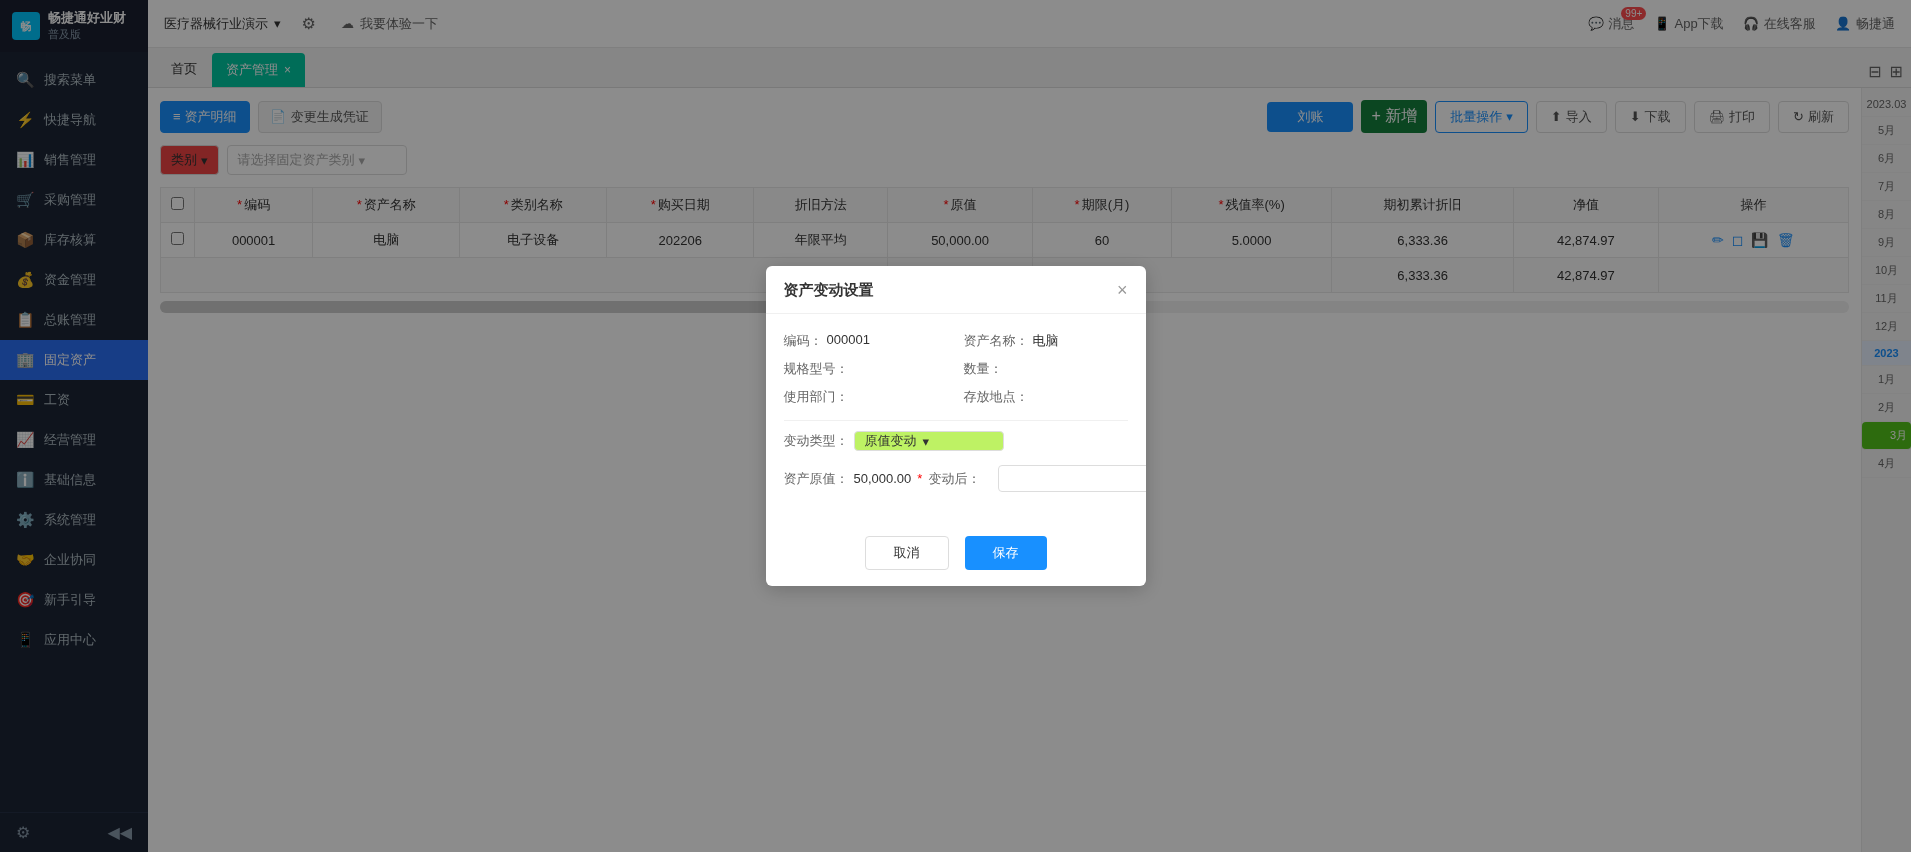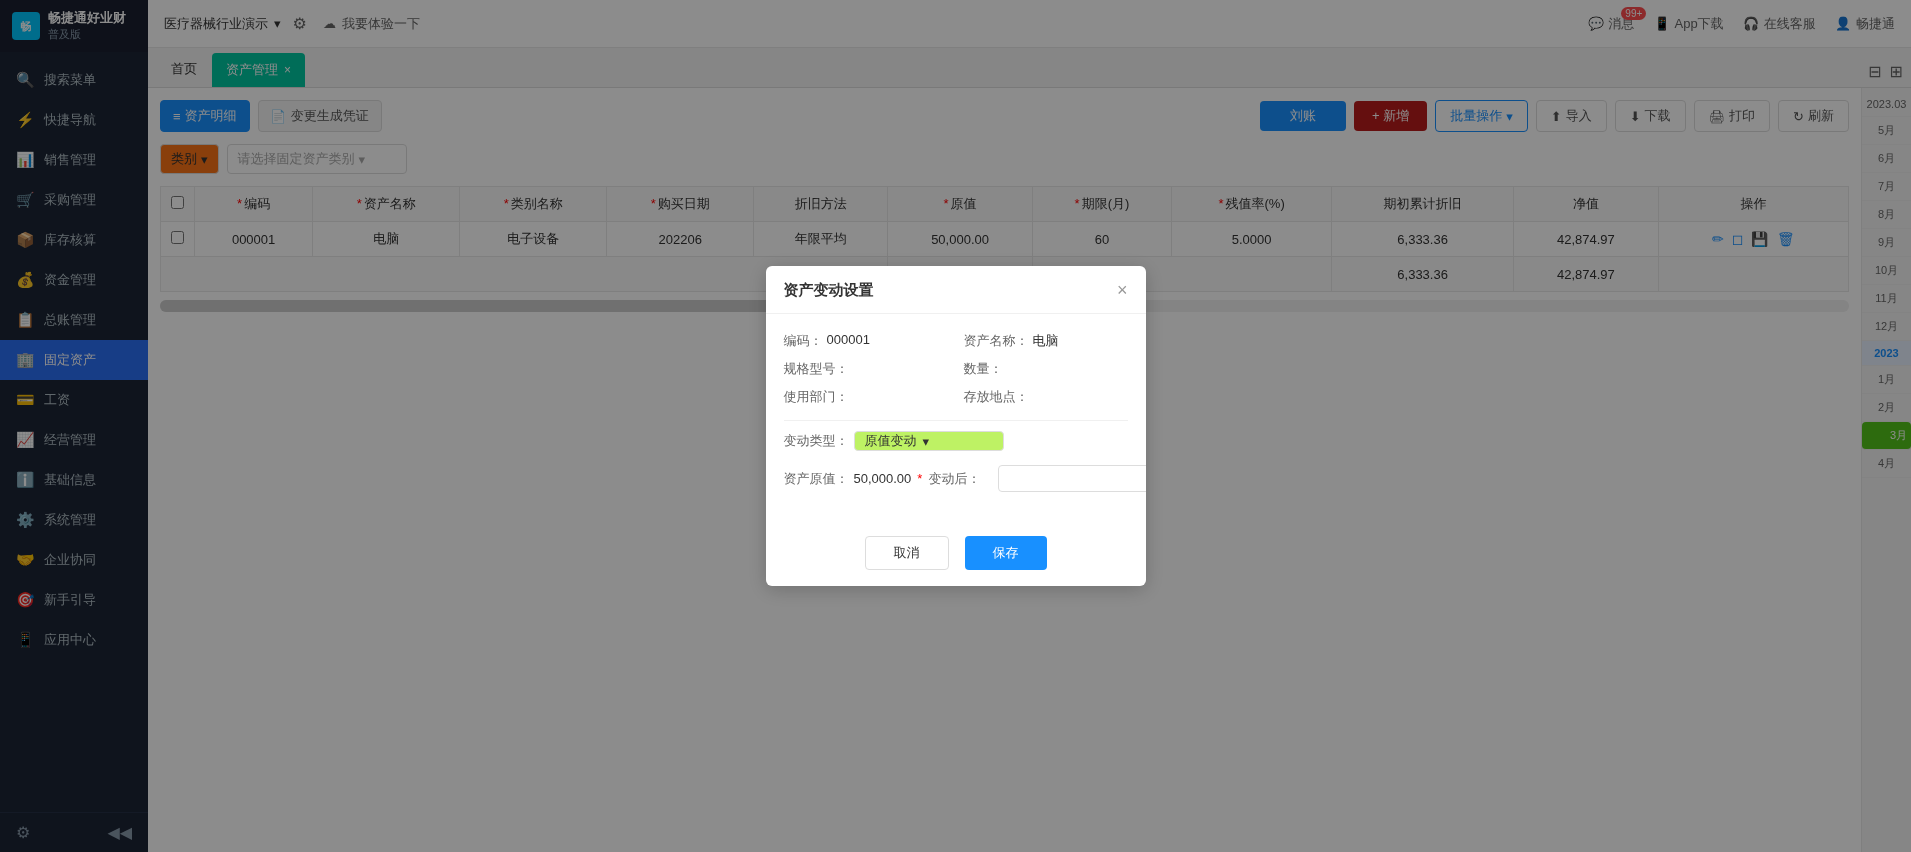--- a/index.html
+++ b/index.html
@@ -78,20 +78,21 @@
 
     
     .top-header {
       background: #fff;
       height: 48px;
       display: flex;
       align-items: center;
       padding: 0 16px;
       border-bottom: 1px solid #e8e8e8;
       flex-shrink: 0;
+      gap: 9px;
     }
     .top-header .company-selector {
       display: flex; align-items: center; gap: 6px;
       font-size: 13px; color: #333; cursor: pointer;
       margin-right: 12px;
     }
     .top-header .gear-btn {
       color: #666; cursor: pointer; font-size: 16px; margin-right: 16px;
     }
     .top-header .experience-btn {
@@ -203,27 +204,27 @@
     .btn-primary {
       background: #1890ff;
       color: #fff;
       border: none;
       border-radius: 4px;
       padding: 6px 30px;
       cursor: pointer;
       font-size: 13px;
     }
     .btn-success {
-      background: #b91c1c;
+      background: #15803d;
       color: #fff;
       border: none;
       border-radius: 4px;
-      padding: 6px 18px;
-      cursor: pointer;
-      font-size: 13px;
+      padding: 6px 10px;
+      cursor: pointer;
+      font-size: 16px;
     }
     .btn-default {
       background: #fff;
       color: #555;
       border: 1px solid #ddd;
       border-radius: 4px;
       padding: 6px 14px;
       cursor: pointer;
       font-size: 13px;
       display: flex; align-items: center; gap: 4px;
@@ -246,21 +247,21 @@
       align-items: center;
       gap: 8px;
       margin-bottom: 12px;
     }
     .filter-select {
       padding: 5px 10px;
       border: 1px solid #ddd;
       border-radius: 4px;
       font-size: 13px;
       color: #333;
-      background: #f97316;
+      background: #ef4444;
       cursor: pointer;
       display: flex; align-items: center; gap: 4px;
     }
     .filter-select-wide {
       padding: 5px 10px;
       border: 1px solid #ddd;
       border-radius: 4px;
       font-size: 13px;
       color: #aaa;
       background: #fff;

